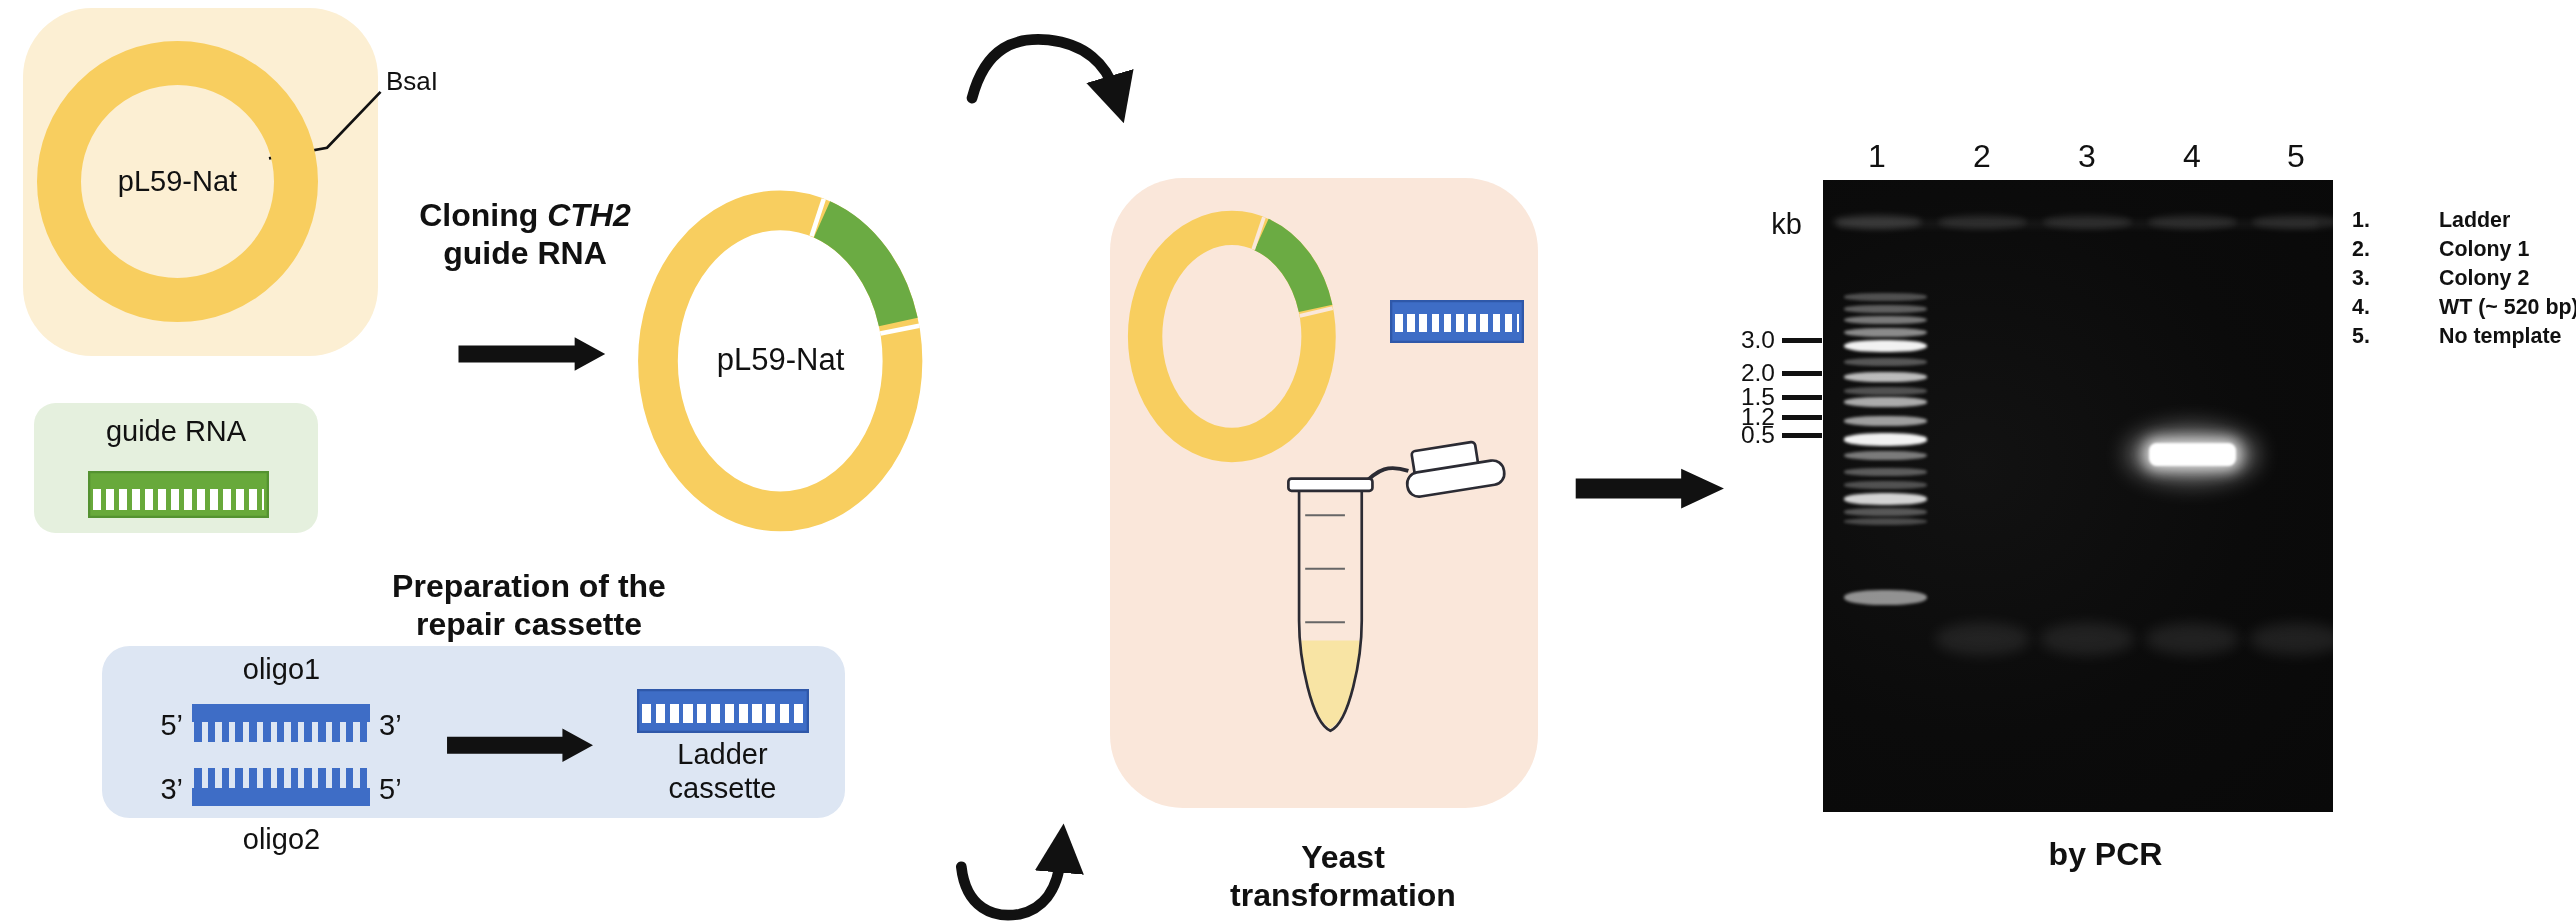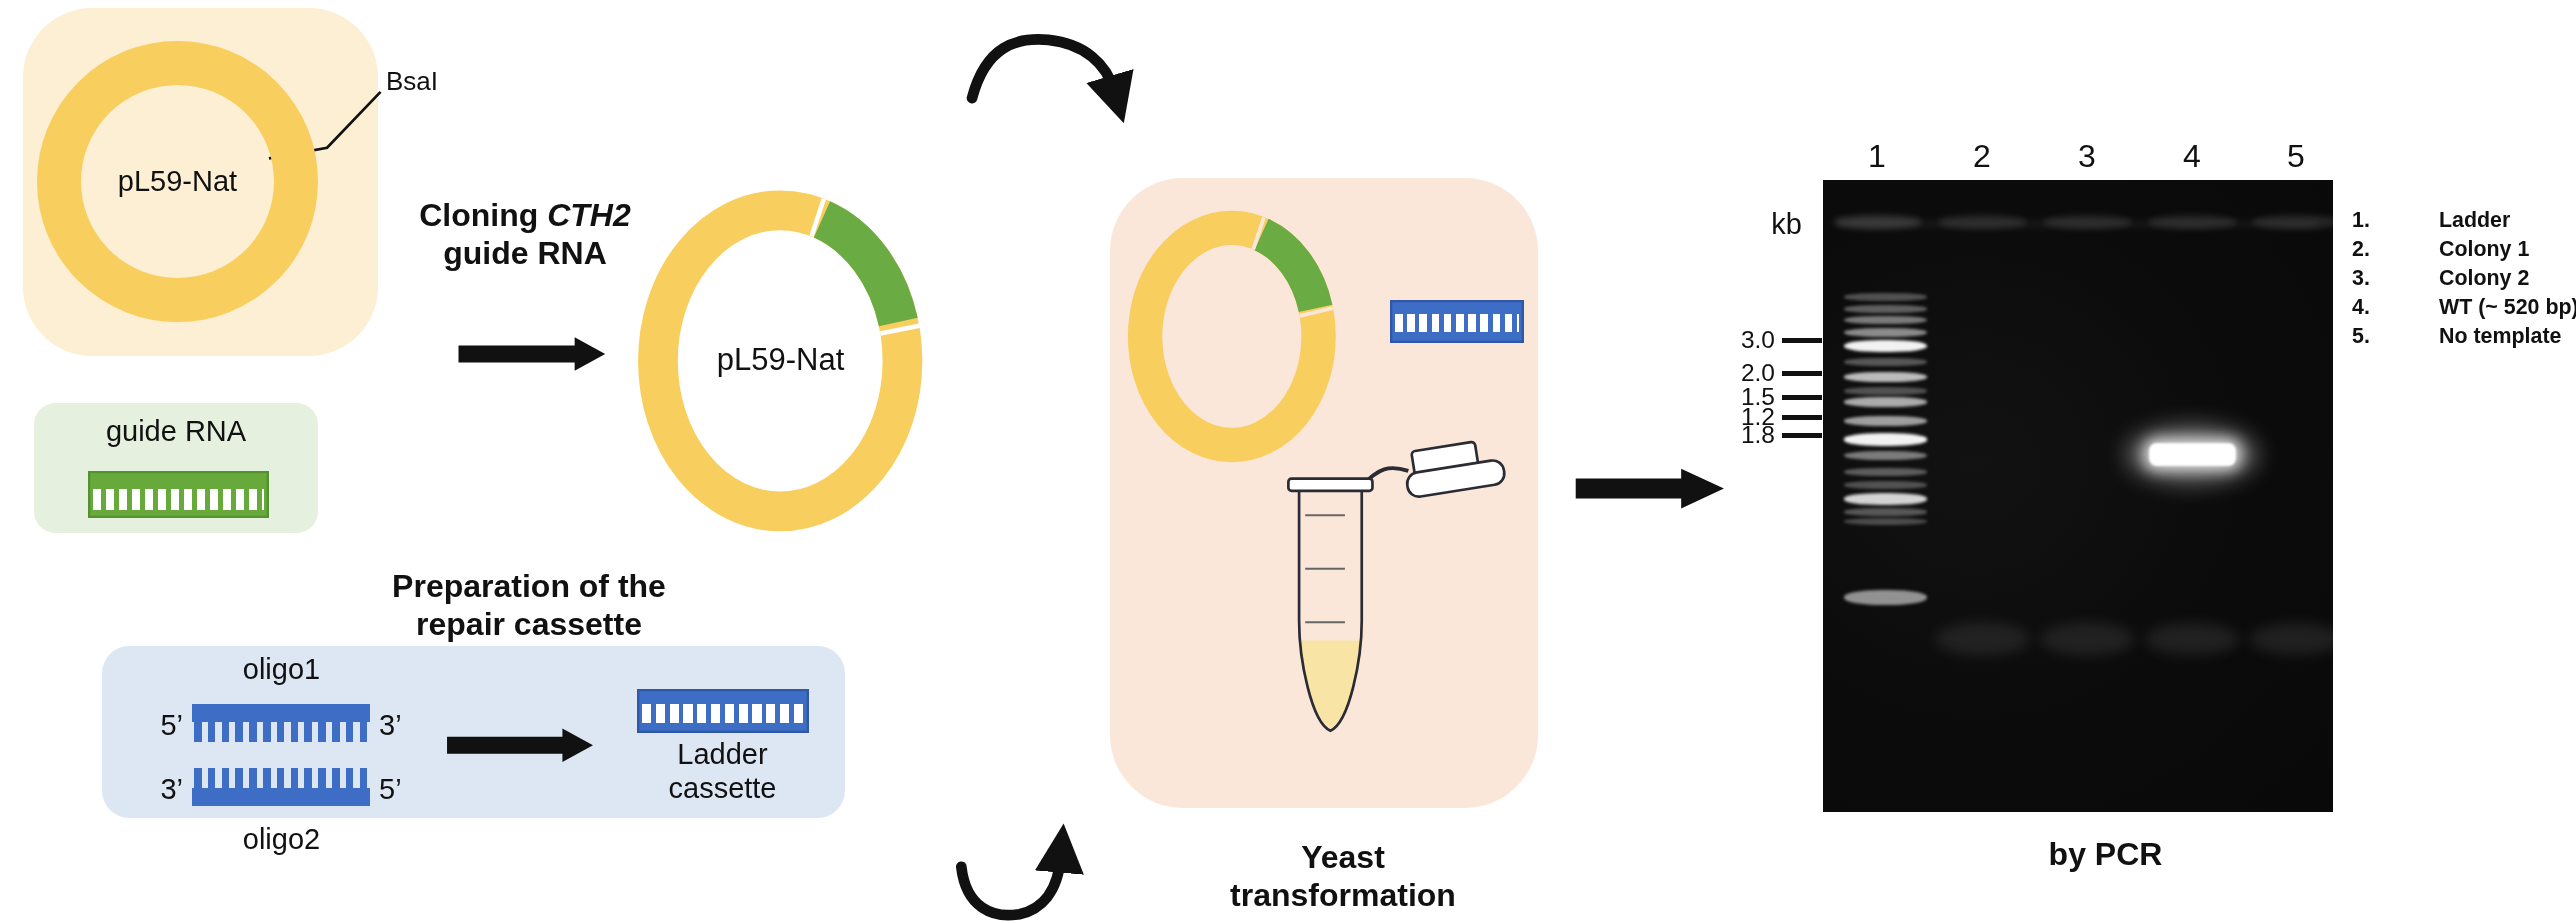--- a/index.html
+++ b/index.html
@@ -193,21 +193,21 @@
   <div id="kb-label" class="abs">kb</div>
   <div id="ladder-marks" class="abs" style="left:0;top:0;width:2576px;height:922px;">
       <div class="ladder-mark-label" style="left: 1706px; top: 328px;">3.0</div>
       <div class="ladder-tick" style="top: 338px;"></div>
       <div class="ladder-mark-label" style="left: 1706px; top: 361px;">2.0</div>
       <div class="ladder-tick" style="top: 371px;"></div>
       <div class="ladder-mark-label" style="left: 1706px; top: 385px;">1.5</div>
       <div class="ladder-tick" style="top: 395px;"></div>
       <div class="ladder-mark-label" style="left: 1706px; top: 405px;">1.2</div>
       <div class="ladder-tick" style="top: 415px;"></div>
-      <div class="ladder-mark-label" style="left: 1706px; top: 423px;">1.8</div>
+      <div class="ladder-mark-label" style="left: 1706px; top: 423px;">0.5</div>
       <div class="ladder-tick" style="top: 433px;"></div>
     </div>
 
   <div id="gel" class="abs">
     <div id="well-row-glow" class="abs" style="left:15.3px;right:15.3px;top:40px;height:7.6px;background:rgba(255,255,255,0.05);filter:blur(3.8px);"></div>
     <div id="ladder-lane">
         <div class="ladder-band" style="top: 113px; height: 7.6px; background: rgba(255, 255, 255, 0.28);"></div>
         <div class="ladder-band" style="top: 125px; height: 7.6px; background: rgba(255, 255, 255, 0.34);"></div>
         <div class="ladder-band" style="top: 136px; height: 8.4px; background: rgba(255, 255, 255, 0.45);"></div>
         <div class="ladder-band" style="top: 148px; height: 9.2px; background: rgba(255, 255, 255, 0.52);"></div>

